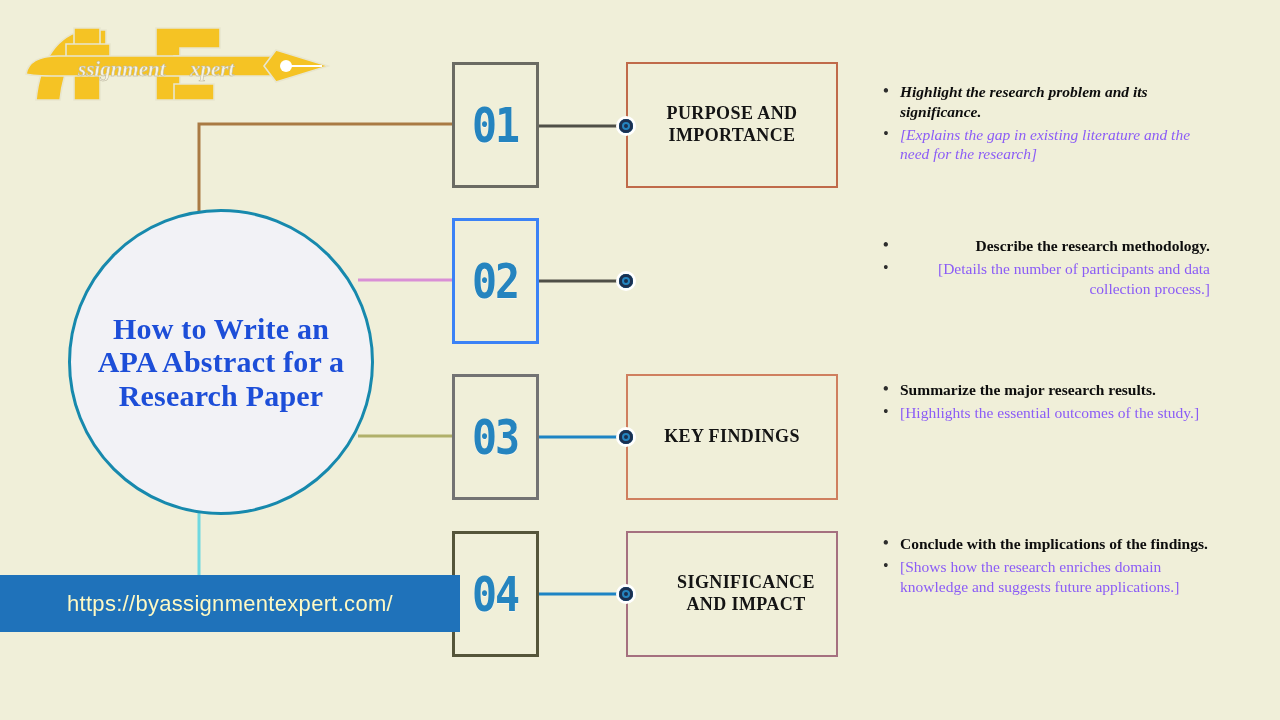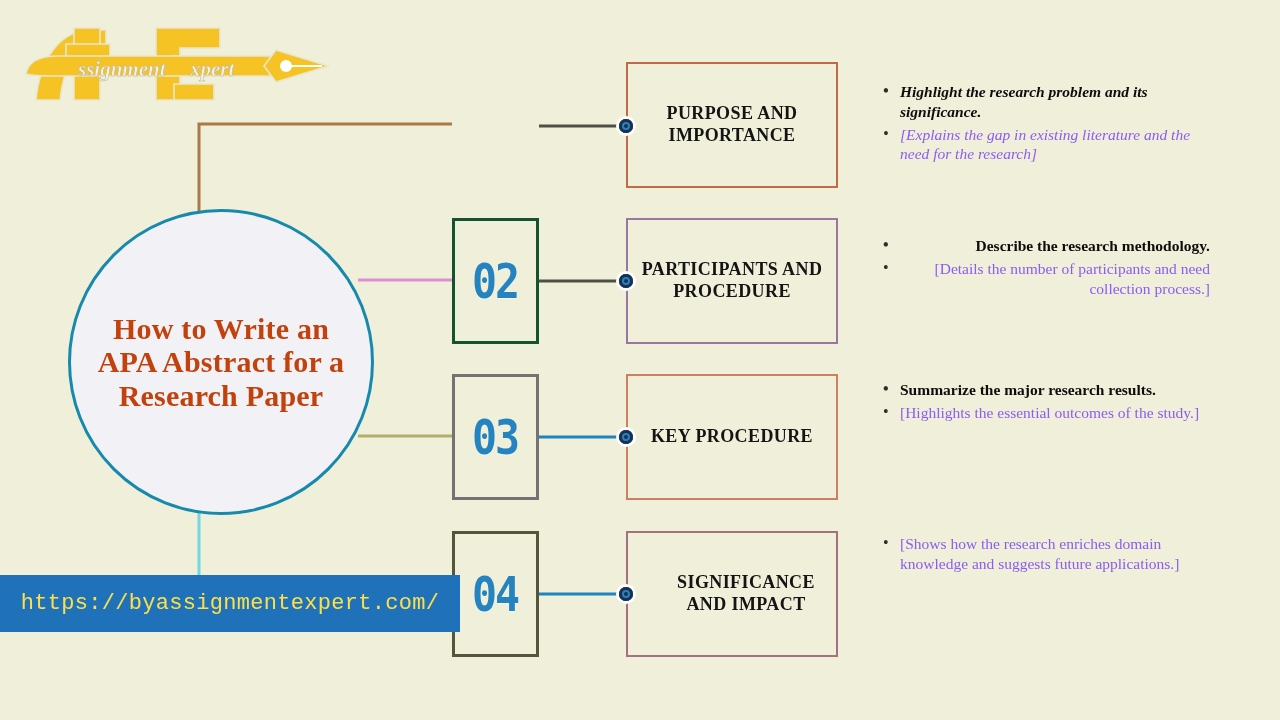--- a/index.html
+++ b/index.html
@@ -25,21 +25,21 @@
     border:3px solid #1789ad;
     box-sizing:border-box;
     display:flex;align-items:center;justify-content:center;
     z-index:6;
   }
   .circle-title{
     font-family:"Liberation Serif", serif;
     font-weight:bold;
     font-size:30px;
     line-height:1.12;
-    color:#c2410c;
+    color:#1d4ed8;
     text-align:center;
     letter-spacing:.2px;
     padding:0 26px;
   }
 
   
   .lines{position:absolute;inset:0;z-index:1;}
   .numbox{
     position:absolute;
     width:87px;height:126px;
@@ -112,23 +112,23 @@
   }
 
   
   .urlbar{
     position:absolute;left:0;top:575px;width:460px;height:57px;
     background:#1f72ba;
     display:flex;align-items:center;justify-content:center;
     z-index:9;
   }
   .urltxt{
-    font-family:Liberation Mono, monospace;
+    font-family:Liberation Sans, sans-serif;
     font-size:22px;
-    color:#fde047;
+    color:#fef9c3;
     letter-spacing:.3px;
   }
 </style>
 </head>
 <body>
 
 <div class="stage">
 
   <div class="logo">
     <svg width="320" height="90" viewBox="0 0 320 90">
@@ -166,68 +166,69 @@
     <path d="M539 126 L622 126" stroke="#4f4f47" stroke-width="3" fill="none"></path>
     <path d="M539 281 L622 281" stroke="#4f4f47" stroke-width="3" fill="none"></path>
     <path d="M539 437 L622 437" stroke="#1d84c4" stroke-width="3" fill="none"></path>
     <path d="M539 594 L622 594" stroke="#1d84c4" stroke-width="3" fill="none"></path>
   </svg>
 
   <div class="circle">
     <div class="circle-title">How to Write an APA Abstract for a Research Paper</div>
   </div>
 
+  <div class="numbox" style="left:452px;top:62px;border:3px solid #6b6b63;">
+    <span class="numtxt">01</span>
+  </div>
   <div class="dot" style="left:616px;top:116px;"></div>
   <div class="labelbox" style="left:626px;top:62px;width:212px;height:126px;border:2px solid #c06a4a;justify-content:flex-end;">
     <span class="labeltxt">PURPOSE AND IMPORTANCE</span>
   </div>
   <div class="bullets" style="left:880px;top:82px;font-style:italic;">
     <ul>
       <li class="strong">Highlight the research problem and its significance.</li>
       <li>[Explains the gap in existing literature and the need for the research]</li>
     </ul>
   </div>
 
-  <div class="numbox" style="left:452px;top:218px;border:3px solid #14532d;">
+  <div class="numbox" style="left:452px;top:218px;border:3px solid #3b82f6;">
     <span class="numtxt">02</span>
   </div>
   <div class="dot" style="left:616px;top:271px;"></div>
-  <div class="labelbox" style="left:626px;top:218px;width:212px;height:126px;border:2px solid #9a77a0;">
-    <span class="labeltxt">PARTICIPANTS AND PROCEDURE</span>
-  </div>
   <div class="bullets" style="left:880px;top:236px;text-align:right;">
     <ul>
       <li class="strong">Describe the research methodology.</li>
-      <li>[Details the number of participants and need collection process.]</li>
+      <li>[Details the number of participants and data collection process.]</li>
     </ul>
   </div>
 
   <div class="numbox" style="left:452px;top:374px;border:3px solid #737373;">
     <span class="numtxt">03</span>
   </div>
   <div class="dot" style="left:616px;top:427px;"></div>
   <div class="labelbox" style="left:626px;top:374px;width:212px;height:126px;border:2px solid #cf7f5f;">
-    <span class="labeltxt">KEY PROCEDURE</span>
+    <span class="labeltxt">KEY FINDINGS</span>
   </div>
   <div class="bullets" style="left:880px;top:380px;">
     <ul>
       <li class="strong">Summarize the major research results.</li>
       <li>[Highlights the essential outcomes of the study.]</li>
     </ul>
   </div>
 
   <div class="numbox" style="left:452px;top:531px;border:3px solid #55553a;">
     <span class="numtxt">04</span>
   </div>
   <div class="dot" style="left:616px;top:584px;"></div>
   <div class="labelbox" style="left:626px;top:531px;width:212px;height:126px;border:2px solid #a5707f;padding-left:28px;">
     <span class="labeltxt">SIGNIFICANCE AND IMPACT</span>
   </div>
   <div class="bullets" style="left:880px;top:534px;">
     <ul>
+      <li class="strong">Conclude with the implications of the findings.</li>
       <li>[Shows how the research enriches domain knowledge and suggests future applications.]</li>
     </ul>
   </div>
 
   <div class="urlbar">
     <span class="urltxt">https://byassignmentexpert.com/</span>
   </div>
 
 </div>
 

